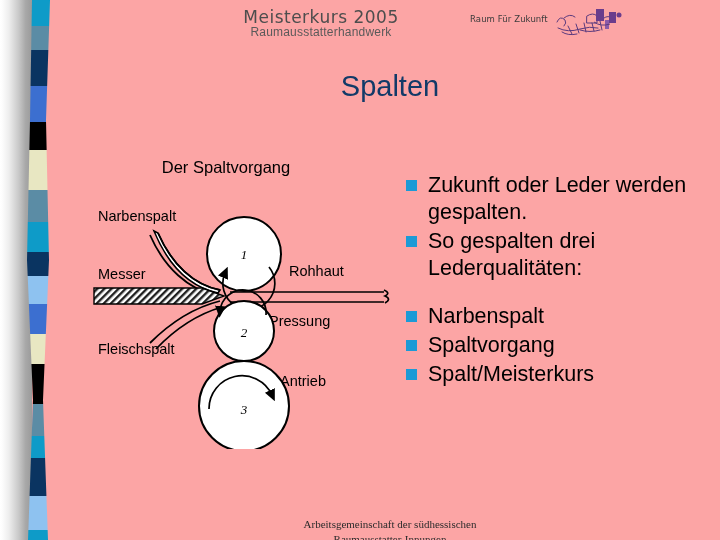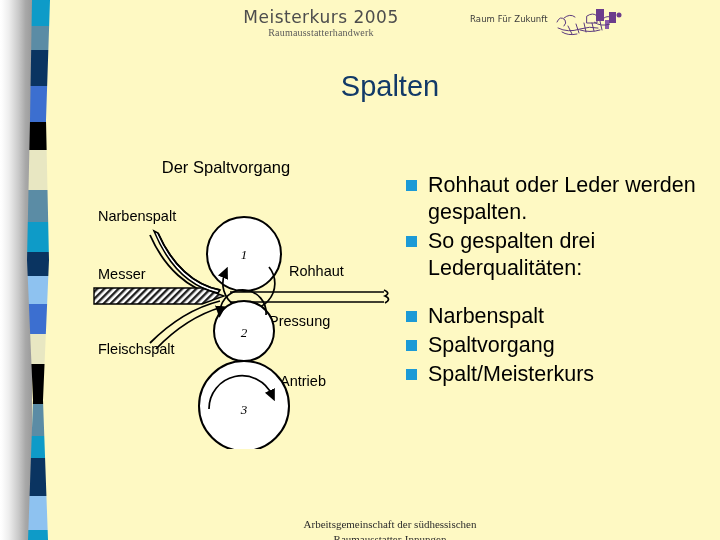--- a/index.html
+++ b/index.html
@@ -10,21 +10,21 @@
   body {
     width: 720px;
     height: 540px;
     overflow: hidden;
     font-family: "Liberation Sans", sans-serif;
   }
   .slide {
     position: relative;
     width: 720px;
     height: 540px;
-    background: #fef9c3;
+    background: #fca5a5;
     overflow: hidden;
   }
 
   
   .ribbon-shadow {
     position: absolute;
     left: 0px;
     top: 0px;
     width: 32px;
     height: 540px;
@@ -48,22 +48,22 @@
     text-align: center;
   }
   .hdr-course .line1 {
     font-family: "DejaVu Sans", sans-serif;
     font-size: 17px;
     color: #4d4d4d;
     letter-spacing: 0.5px;
     line-height: 19px;
   }
   .hdr-course .line2 {
-    font-family: Liberation Serif, serif;
-    font-size: 10px;
+    font-family: Liberation Sans, sans-serif;
+    font-size: 12px;
     color: #5a5a5a;
     letter-spacing: 0.2px;
     line-height: 11px;
   }
 
   .hdr-logo {
     position: absolute;
     left: 470px;
     top: 6px;
     width: 170px;
@@ -269,21 +269,21 @@
 
       <circle cx="160" cy="247" r="45" fill="#ffffff" stroke="#000000" stroke-width="2"></circle>
       <path d="M125 250 A 33 33 0 0 1 188 236" fill="none" stroke="#000000" stroke-width="1.7" marker-end="url(#arrowhead)"></path>
       <text x="160" y="255" text-anchor="middle" font-family="Liberation Serif, serif" font-style="italic" font-size="13" fill="#000000" id="dgNum3">3</text>
     </svg>
   </div>
 
   <div class="bullets">
     <div class="bullet-row">
       <span class="bullet-mark"></span>
-      <span class="bullet-text">Rohhaut oder Leder werden gespalten.</span>
+      <span class="bullet-text">Zukunft oder Leder werden gespalten.</span>
     </div>
     <div class="bullet-row">
       <span class="bullet-mark"></span>
       <span class="bullet-text">So gespalten drei Lederqualitäten:</span>
     </div>
 
     <div class="bullet-gap"></div>
 
     <div class="bullet-row">
       <span class="bullet-mark"></span>

